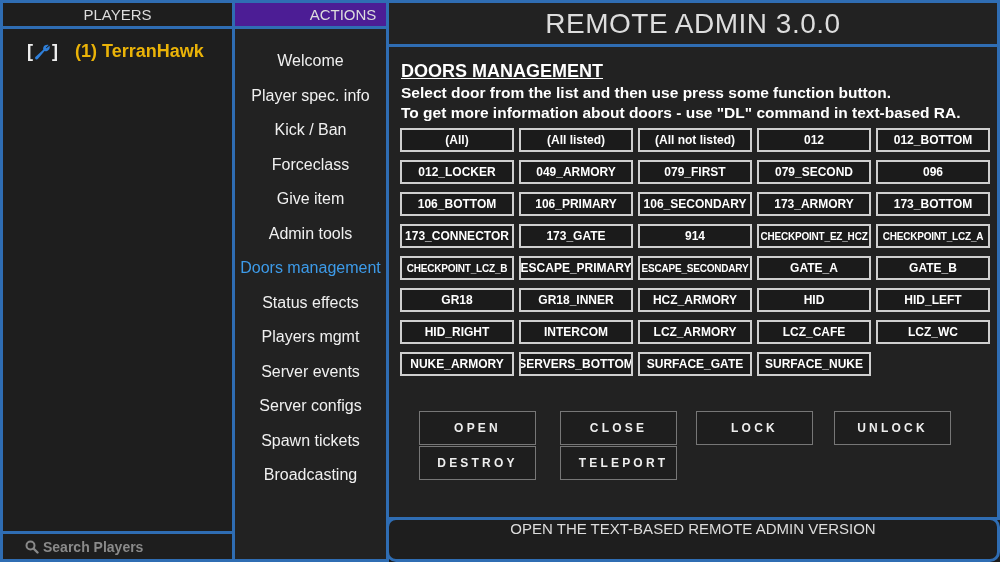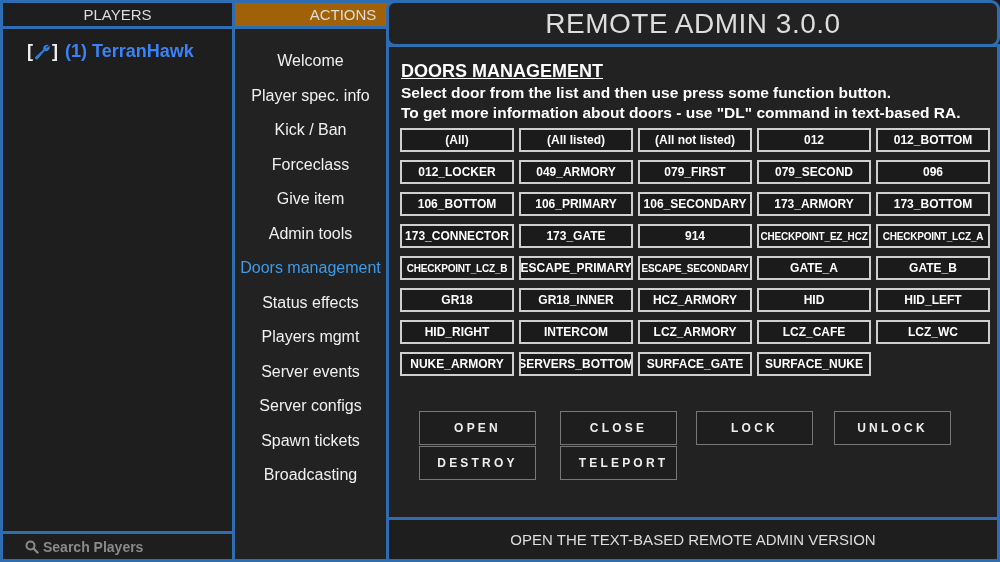--- a/index.html
+++ b/index.html
@@ -2,30 +2,30 @@
 <html><head>
 <meta charset="utf-8">
 <style>
   * { box-sizing: border-box; margin: 0; padding: 0; }
   html, body { width: 1000px; height: 562px; overflow: hidden; background: #1c1c1c; }
   body { position: relative; font-family: "Liberation Sans", "DejaVu Sans", sans-serif; color: #fff; }
   .panel { position: absolute; background: #222; border: 3px solid #2f6db3; }
   .players-header { left: 0; top: 0; width: 235px; height: 29px; background: #1e1e1e; display:flex; align-items:center; justify-content:center; color:#ddd; font-size:15px; }
   .players-list { left: 0; top: 26px; width: 235px; height: 508px; background: #1e1e1e; }
   .players-search { left: 0; top: 531px; width: 235px; height: 31px; background: #1e1e1e; display:flex; align-items:center; padding-left:22px; color:#8a8a8a; font-size:14px; font-weight:bold; }
-  .actions-header { left: 232px; top: 0; width: 186px; height: 29px; background:#a16207; display:flex; align-items:center; justify-content:center; color:#ddd; font-size:15px;padding-left:36px; }
+  .actions-header { left: 232px; top: 0; width: 186px; height: 29px; background:#4c1d95; display:flex; align-items:center; justify-content:center; color:#ddd; font-size:15px;padding-left:36px; }
   .actions-list { left: 232px; top: 26px; width: 157px; height: 536px; background:#222; padding-top:15px; }
-  .title-bar { left: 386px; top: 0; width: 614px; height: 47px; background: #222; display:flex; align-items:center; justify-content:center; color:#ddd; font-size:28px; letter-spacing:0.5px; font-weight:normal;border-radius:9px; }
+  .title-bar { left: 386px; top: 0; width: 614px; height: 47px; background: #222; display:flex; align-items:center; justify-content:center; color:#ddd; font-size:28px; letter-spacing:0.5px; font-weight:normal; }
   .main-area { left: 386px; top: 44px; width: 614px; height: 476px; background: #222; }
-  .footer-bar { left: 386px; top: 517px; width: 614px; height: 45px; background: #1e1e1e; display:flex; align-items:center; justify-content:center; color:#ddd; font-size:15px; }
+  .footer-bar { left: 386px; top: 517px; width: 614px; height: 45px; background: #1e1e1e; display:flex; justify-content:center; color:#ddd; font-size:15px;border-radius:10px; }
 
   .player-row { position:absolute; left: 24px; top: 12px; font-size:18px; font-weight:bold; display:flex; align-items:center; }
   .bracket { color:#eee; }
   .wrench { display:inline-block; width:17px; height:18px; margin:0 1px; }
-  .player-name { color:#3b82f6; margin-left:7px; }
+  .player-name { color:#eab308; margin-left:17px; }
 
   .action-item { height: 34.5px; display:flex; align-items:center; justify-content:center; font-size:16px; font-weight:normal; color:#f0f0f0; cursor:pointer; }
   .action-item.active { color:#3d9be9; }
 
   .section-title { position:absolute; left: 12px; top: 14px; font-size:18px; font-weight:bold; text-decoration:underline; color:#fff; }
   .desc { position:absolute; left: 12px; font-size:15.5px; font-weight:bold; color:#fff; }
   .desc1 { top: 37px; }
   .desc2 { top: 57px; }
 
   .door-grid { position:absolute; left: 11px; top: 81px; display:grid; grid-template-columns: repeat(5, 114px); column-gap: 5px; row-gap: 8px; }

